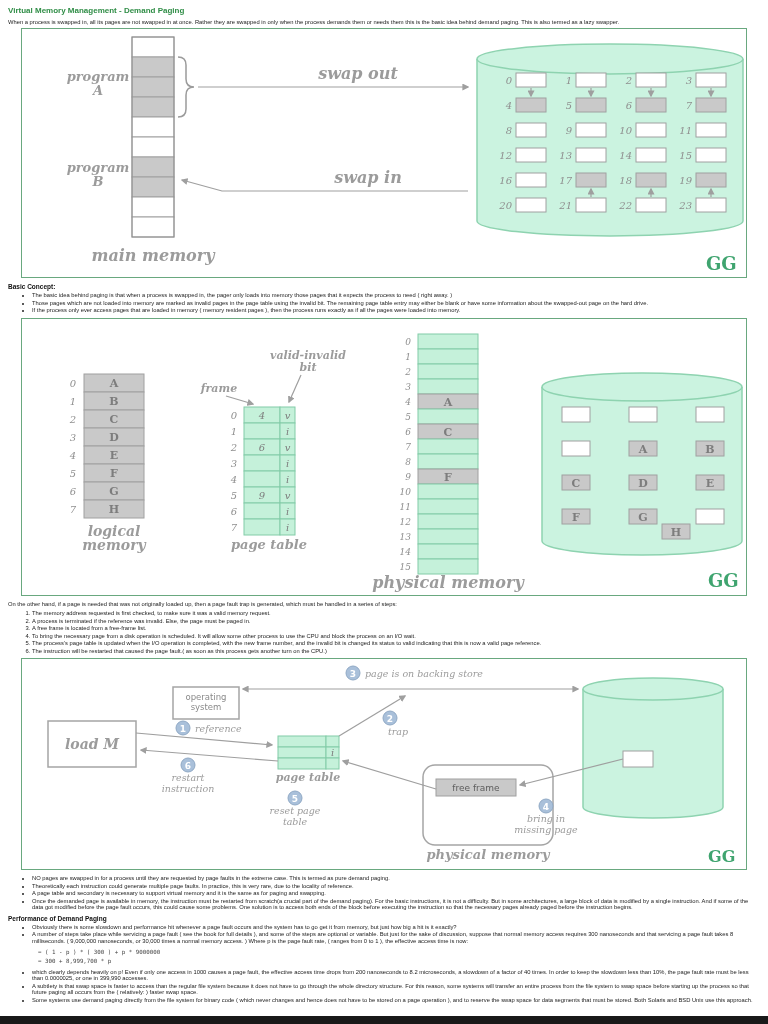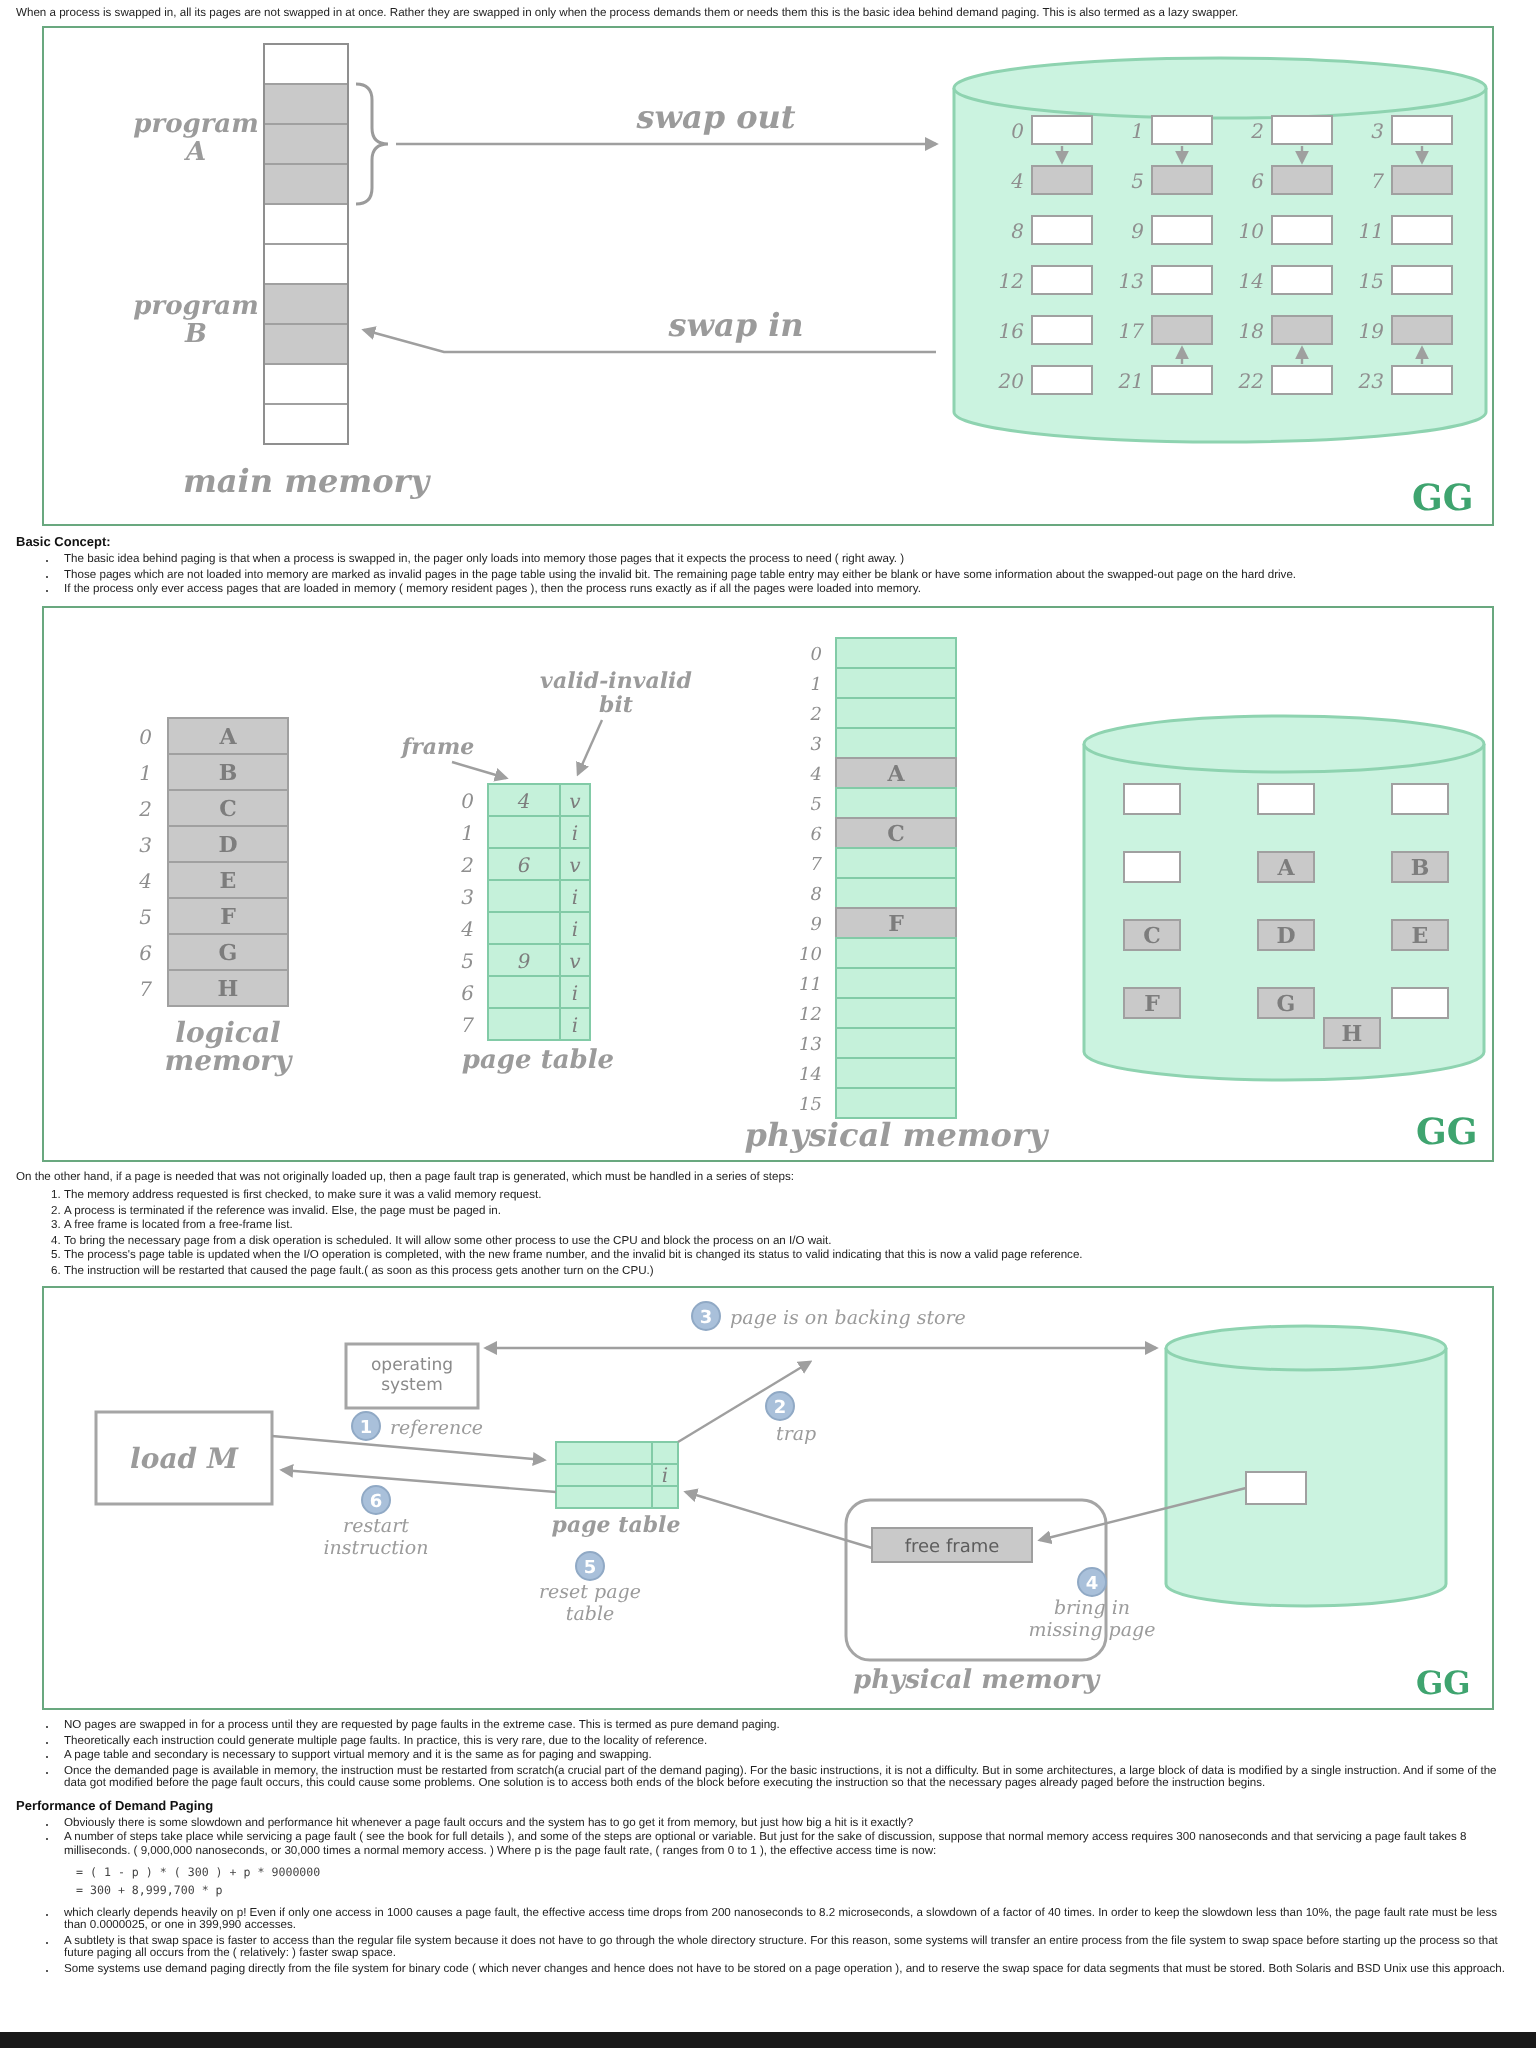--- a/index.html
+++ b/index.html
@@ -38,20 +38,21 @@
   .step-lbl{fill:#9b9b9b;font-size:9.5px;font-style:italic}
   .os-txt{fill:#8a8a8a;font-size:8.5px;font-family:"DejaVu Sans",sans-serif}
   .ff-txt{fill:#5d5d5d;font-size:9px;font-family:"DejaVu Sans",sans-serif}
 </style>
 </head>
 <body>
 
 <div class="page">
   <div class="content">
 
+    <h1 class="doc-title">Virtual Memory Management - Demand Paging</h1>
     <p class="small-text">When a process is swapped in, all its pages are not swapped in at once. Rather they are swapped in only when the process demands them or needs them this is the basic idea behind demand paging. This is also termed as a lazy swapper.</p>
 
     <div class="figure">
       <svg viewBox="0 0 724 248">
         <defs>
           <marker id="ah1" viewBox="0 0 10 10" refX="8" refY="5" markerWidth="7" markerHeight="7" orient="auto-start-reverse" markerUnits="userSpaceOnUse">
               <path d="M0 0 L10 5 L0 10 z" fill="#9f9f9f"></path>
             </marker>
         </defs>
         <g id="f1-mem">

